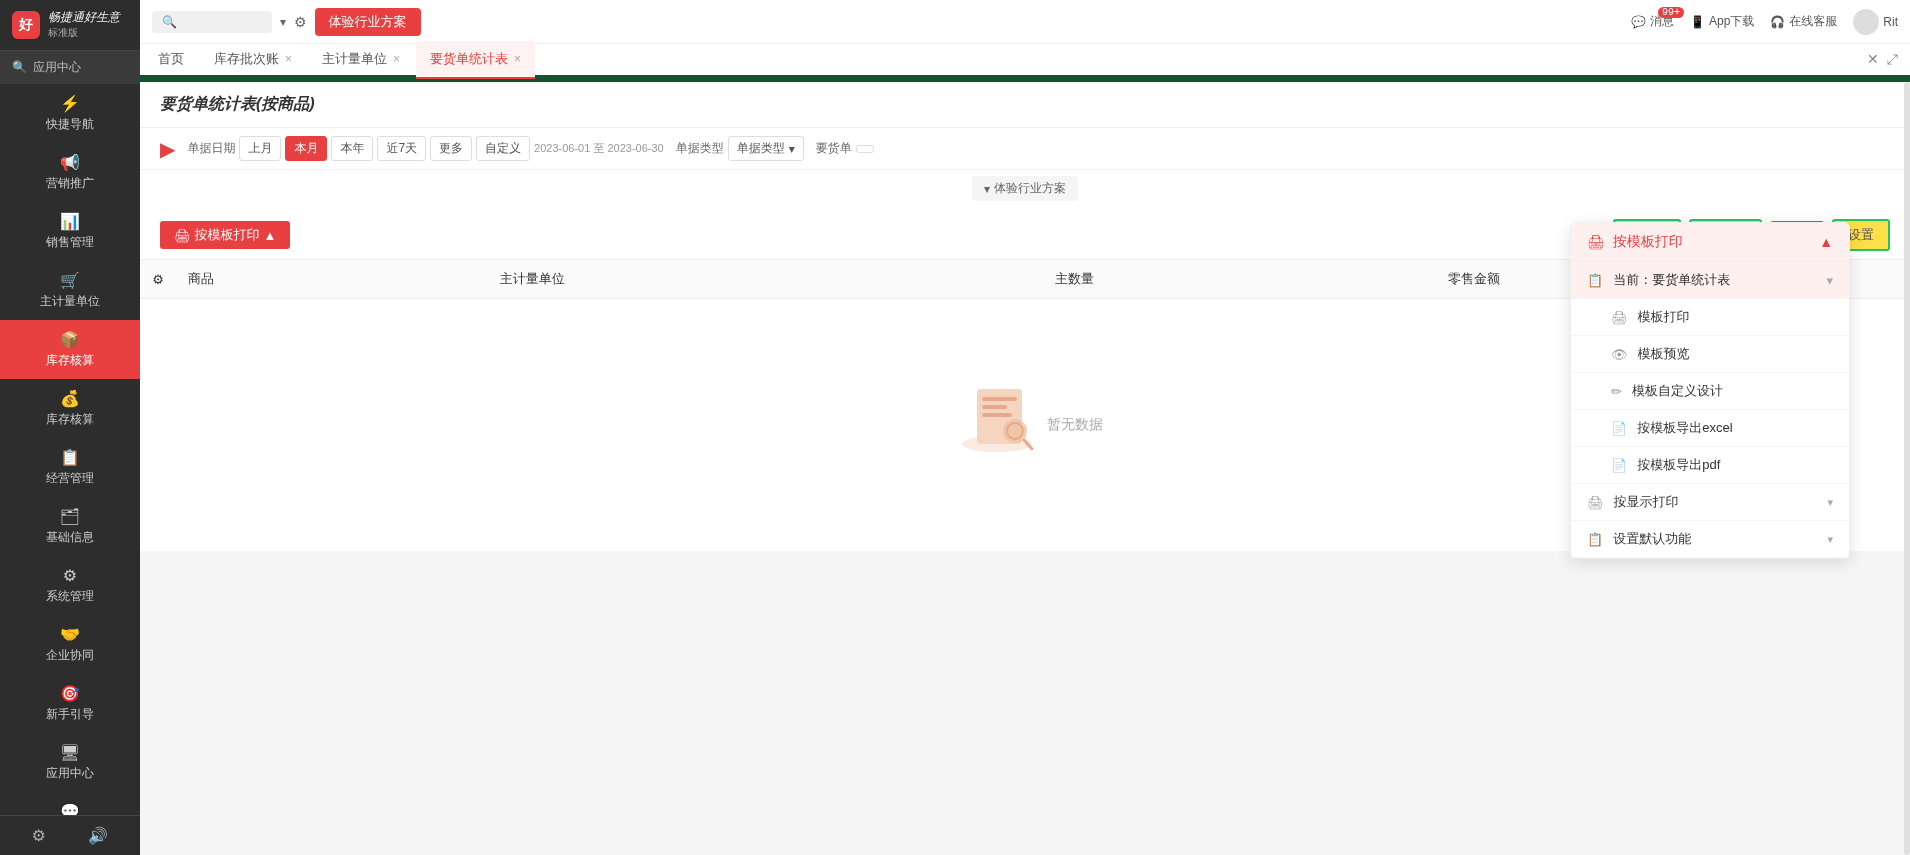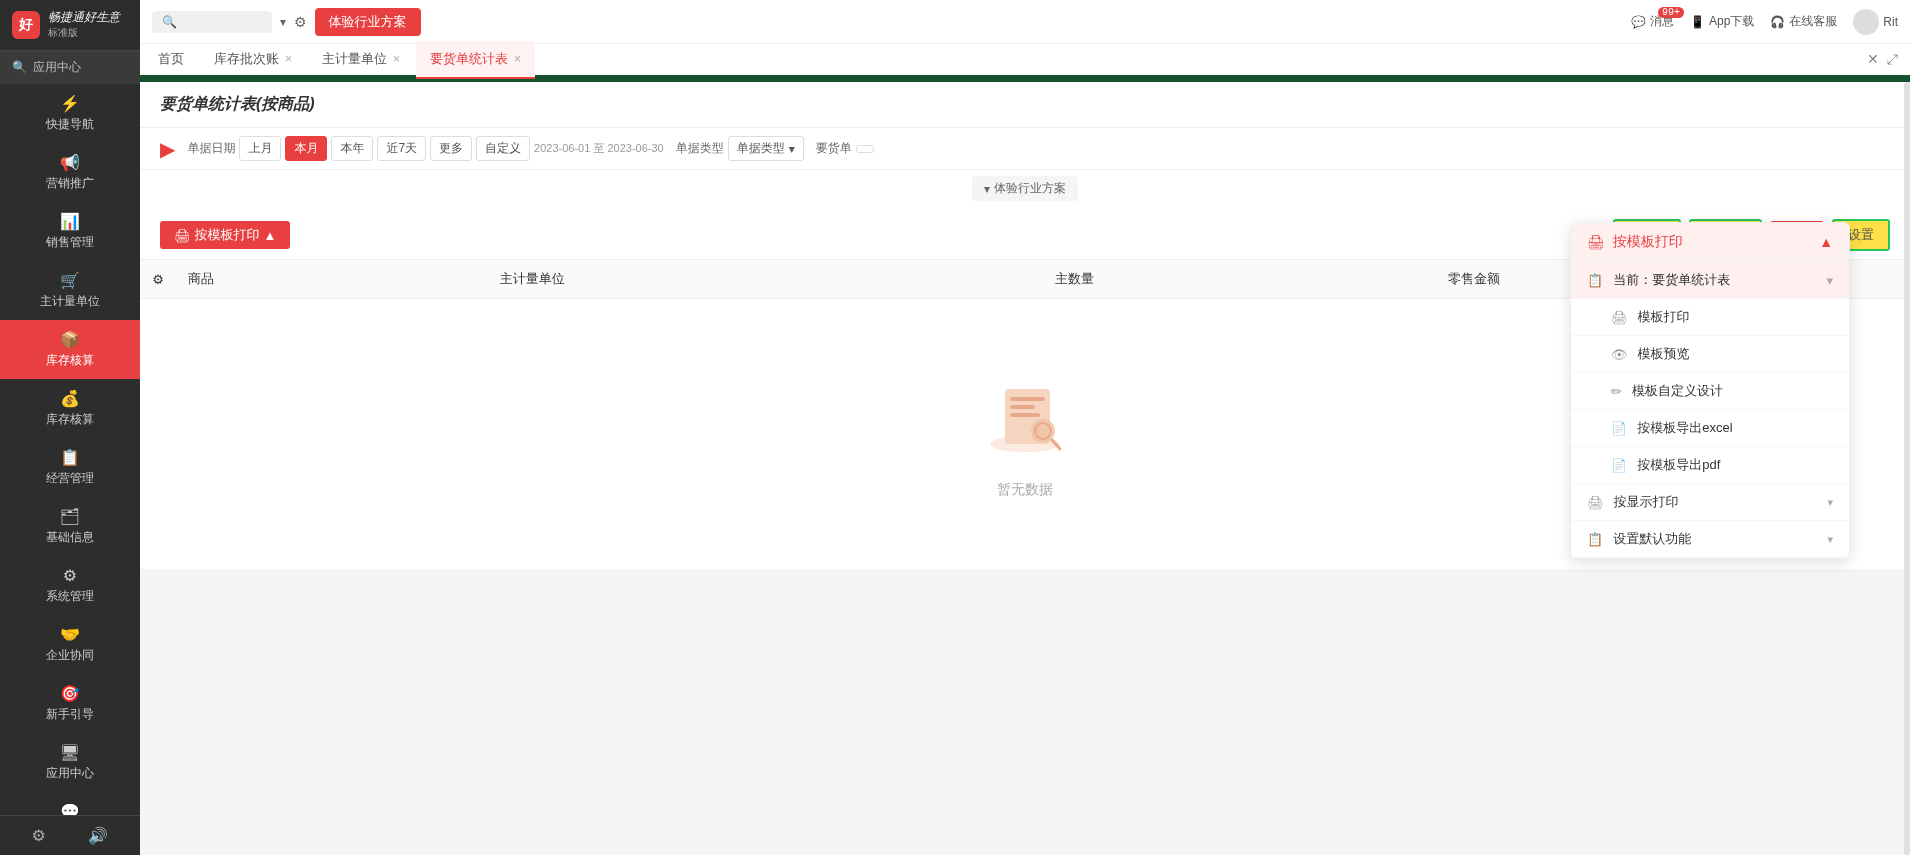--- a/index.html
+++ b/index.html
@@ -304,21 +304,20 @@
       padding: 10px 12px;
       color: #555;
       border-bottom: 1px solid #f5f5f5;
       font-size: 13px;
     }
     .th-gear { width: 36px; text-align: center; }
 
     
     .empty-state {
       display: flex;
-      flex-direction: column;
       align-items: center;
       justify-content: center;
       padding: 60px 0;
     }
     .empty-icon {
       width: 100px;
       height: 100px;
       margin-bottom: 12px;
     }
     .empty-text { color: #aaa; font-size: 14px; }

